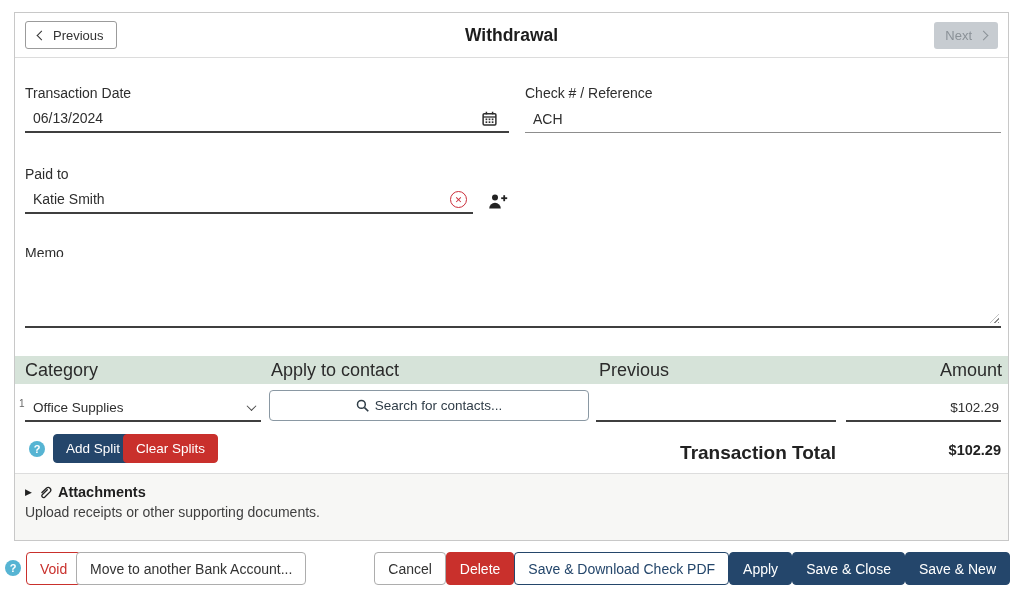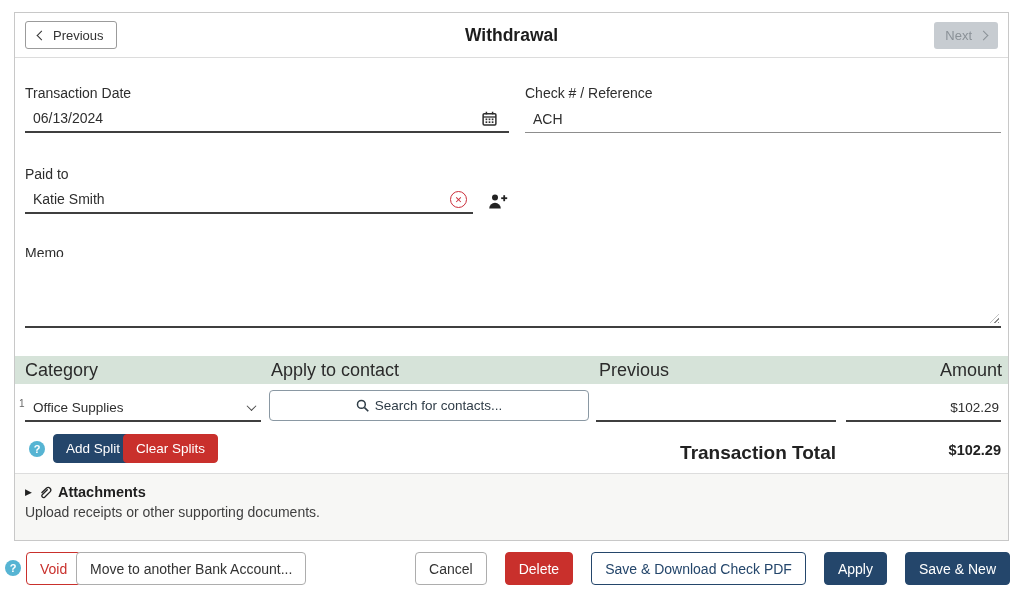--- a/index.html
+++ b/index.html
@@ -85,21 +85,21 @@
                  border-top:1px solid #ddd; padding:10px 0 0 10px; }
   .attach-toggle { display:flex; align-items:center; gap:6px; cursor:pointer; }
   .tri { font-size:9px; color:#222; line-height:1; }
   .attach-title { font-size:14.5px; font-weight:bold; color:#1f1f1f; }
   .attach-desc { margin-top:4px; font-size:14px; color:#3f3f3f; }
   
   .help-footer { position:absolute; left:5px; top:560px; }
   .btn-foot { height:33px; font-size:14px; padding:0 13px; border-radius:4px; }
   .btn-void { position:absolute; left:26px; top:552px; color:#c9302c; border-color:#c9302c; }
   .btn-move { position:absolute; left:76px; top:552px; color:#333; border-color:#adadad; }
-  .footer-right { position:absolute; right:14px; top:552px; display:flex; gap:18px; }
+  .footer-right { position:absolute; right:14px; top:552px; display:flex; gap:0; }
   .btn-gray-outline { color:#333; border-color:#adadad; background:#fff; }
   .btn-red  { background:#c9302c; color:#fff; border-color:#c9302c; }
   .btn-navy { background:#24466b; color:#fff; border-color:#24466b; }
   .btn-navy-outline { color:#24466b; border-color:#24466b; background:#fff; }
 </style>
 </head>
 <body>
 
 <div id="stage">
   <div class="card">
@@ -204,15 +204,16 @@
   </div>
 
   <span class="help-icon help-footer">?</span>
   <button class="btn btn-foot btn-void">Void</button>
   <button class="btn btn-foot btn-move">Move to another Bank Account...</button>
   <div class="footer-right">
     <button class="btn btn-foot btn-gray-outline">Cancel</button>
     <button class="btn btn-foot btn-red">Delete</button>
     <button class="btn btn-foot btn-navy-outline">Save &amp; Download Check PDF</button>
     <button class="btn btn-foot btn-navy">Apply</button>
+    <button class="btn btn-foot btn-navy">Save &amp; Close</button>
     <button class="btn btn-foot btn-navy">Save &amp; New</button>
   </div>
 </div>
 
 </body></html>

